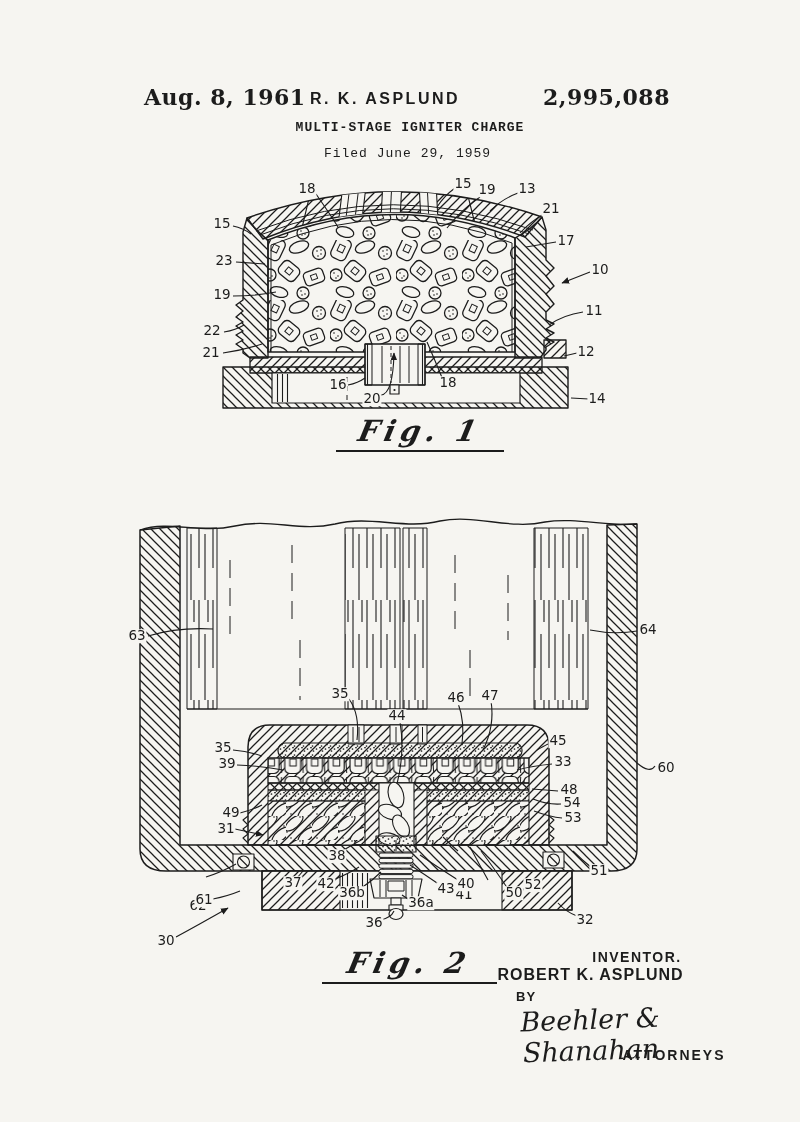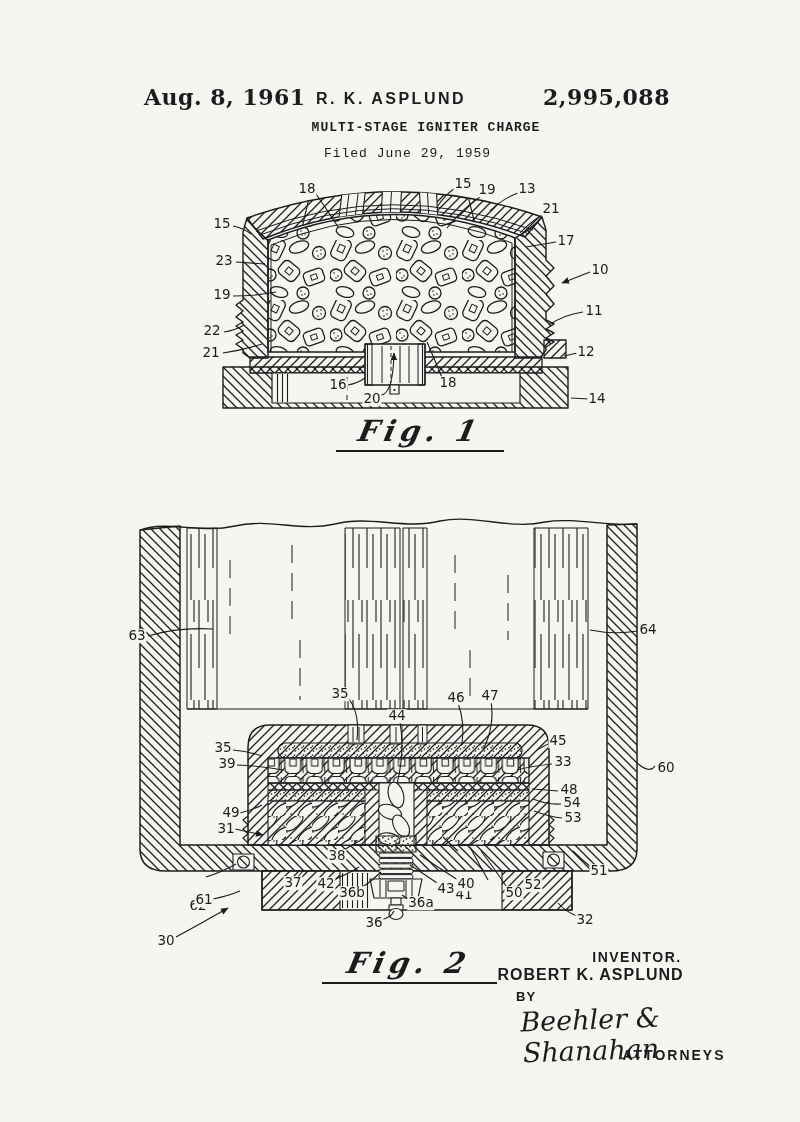--- a/index.html
+++ b/index.html
@@ -5,25 +5,25 @@
   :root { --bg:#f6f5f1; --ink:#1c1c1c; }
   html,body { margin:0; padding:0; }
   body { background:#e8e7e3; }
   .page {
     position:relative; width:800px; height:1122px; margin:0 auto;
     background:var(--bg); overflow:hidden;
     font-family:"Liberation Sans", sans-serif; color:var(--ink);
   }
   .abs { position:absolute; }
   .hdr-date { left:113px; top:84px; font:bold 22px "DejaVu Serif", serif; letter-spacing:0.5px;margin-left:31px; }
-  .hdr-name { left:270px; top:90px; width:242px; text-align:center;
+  .hdr-name { left:264px; top:90px; width:242px; text-align:center;
               font:600 16px "Liberation Sans", sans-serif; letter-spacing:2.5px; }
   .hdr-number { left:538px; top:84px; width:132px; text-align:right;
                 font:bold 22px "DejaVu Serif", serif; letter-spacing:0.5px; }
-  .hdr-title { left:256px; top:120px; width:340px; text-align:center;
+  .hdr-title { left:240px; top:120px; width:340px; text-align:center;
                font:bold 13px "Liberation Mono", monospace; letter-spacing:1px; }
   .hdr-filed { left:240px; top:146px; width:335px; text-align:center;
                font:13px "Liberation Mono", monospace; letter-spacing:1px; }
   .drawing-svg { left:0; top:0; width:800px; height:1122px; }
   .ref {
     position:absolute; transform:translate(-50%,-50%);
     font:500 13.5px "DejaVu Sans", sans-serif; color:var(--ink);
     white-space:nowrap; background:var(--bg); padding:0 1px; line-height:1;
   }
   .figcap-wrap { text-align:center; }

